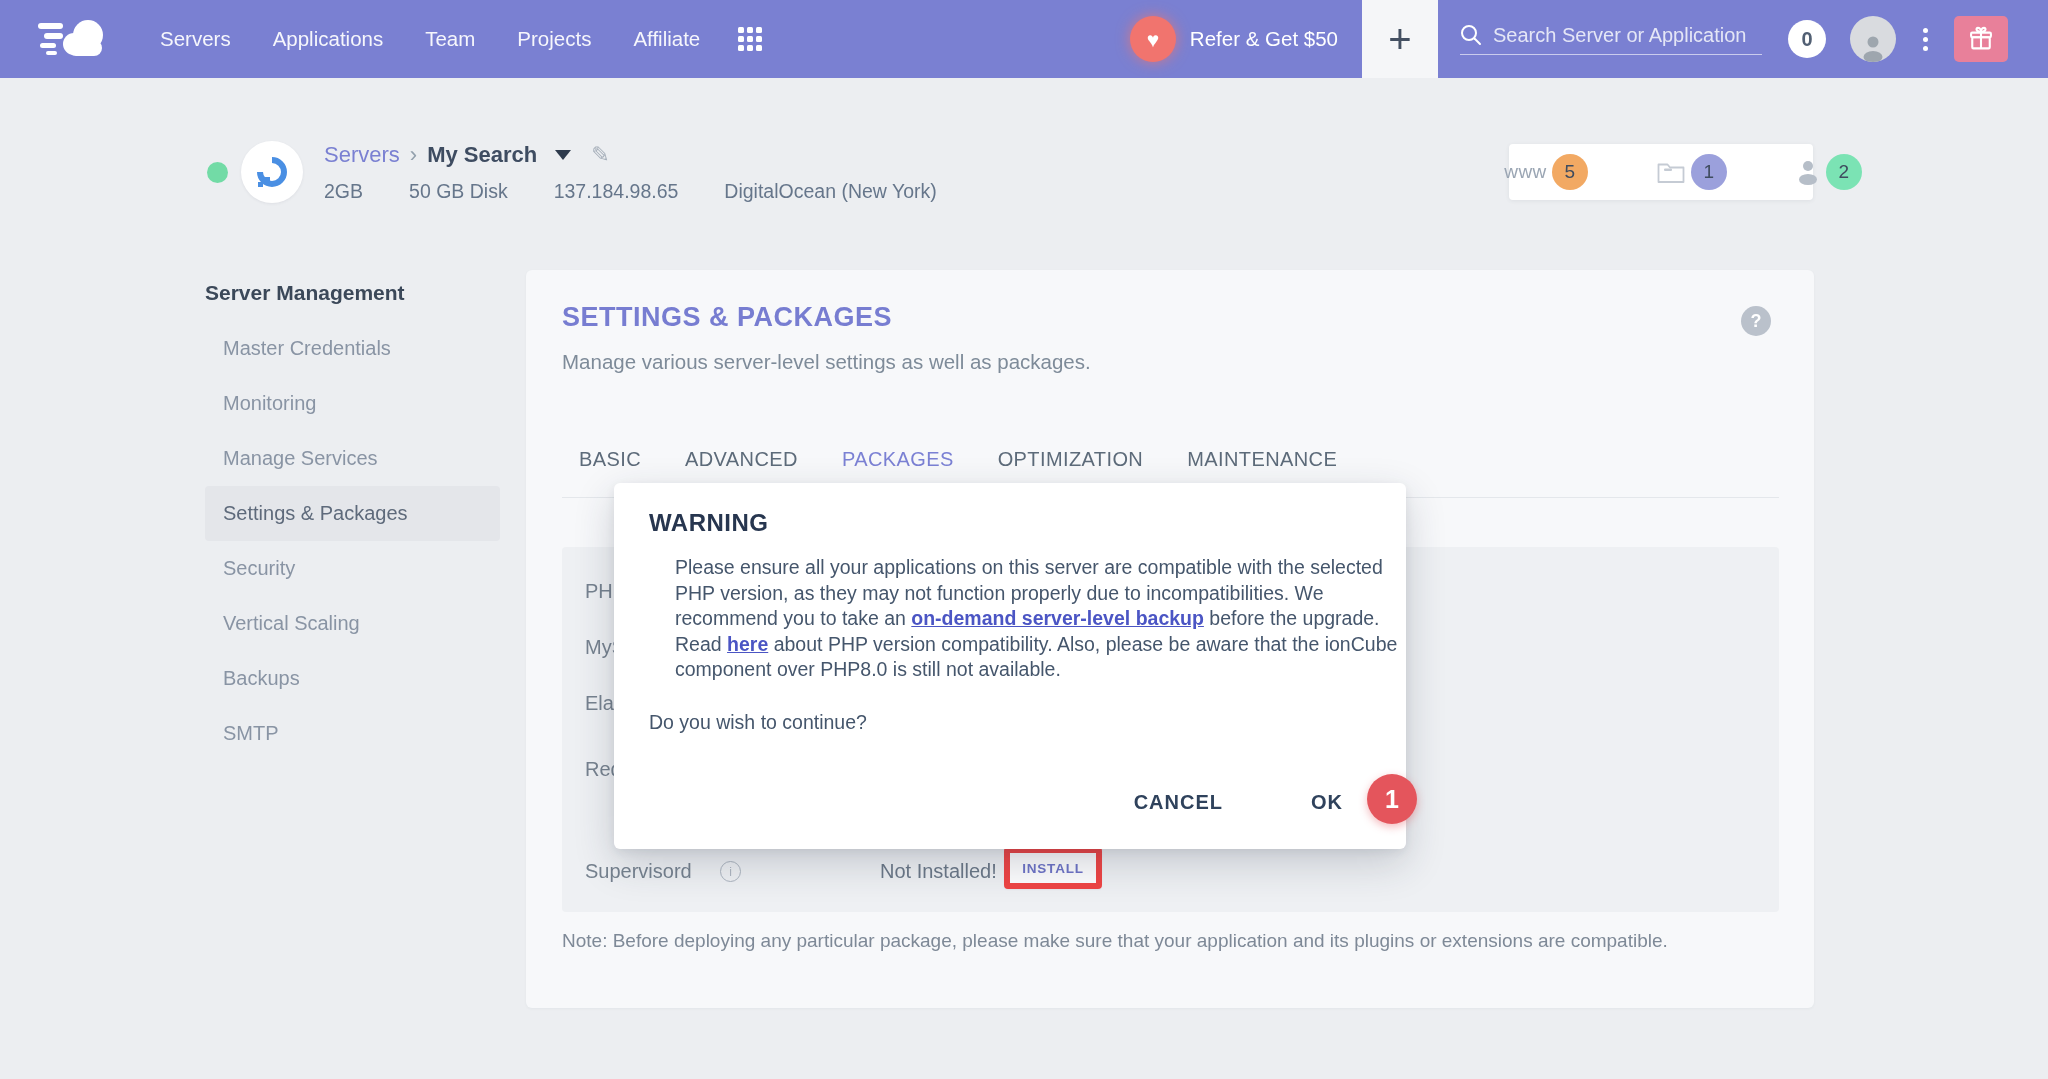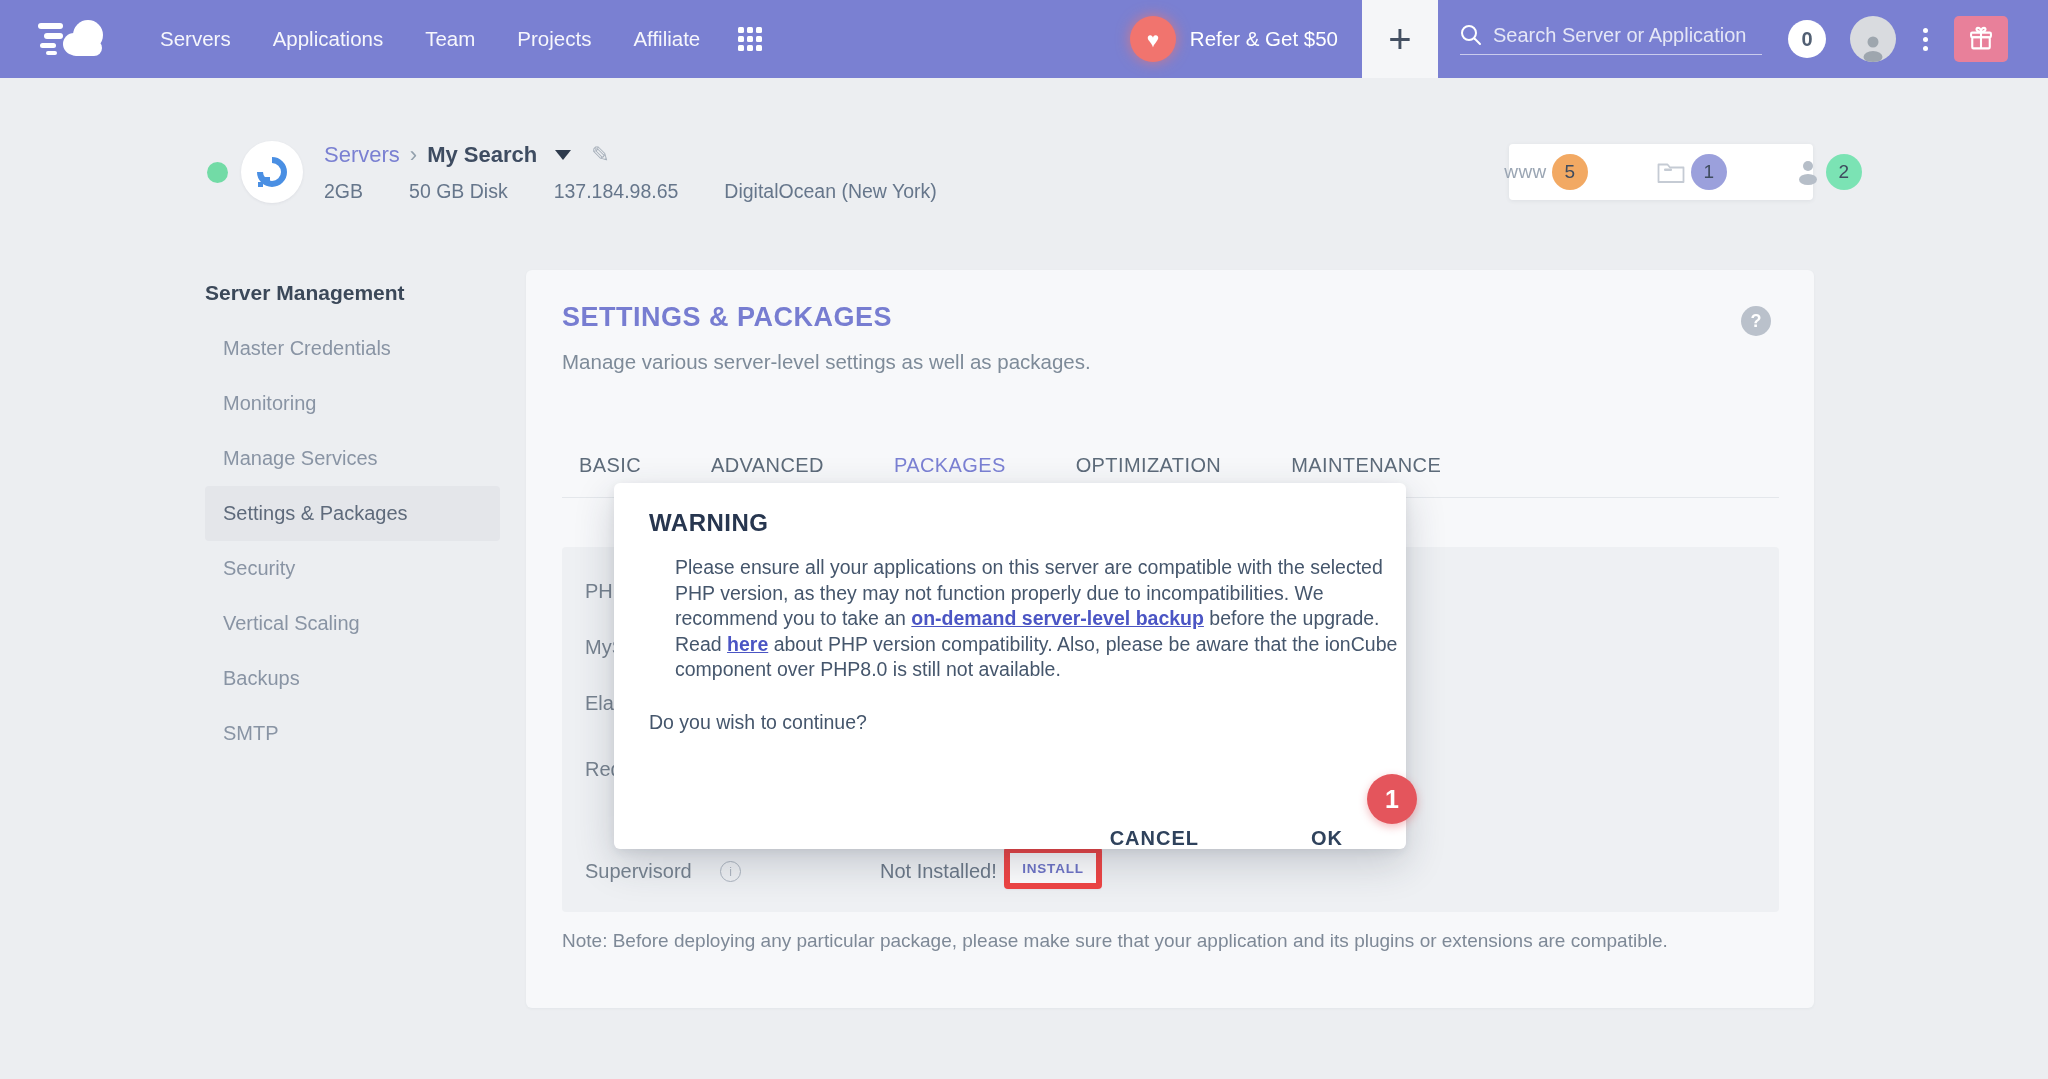--- a/index.html
+++ b/index.html
@@ -81,21 +81,21 @@
   .sb-item.selected { background:#E4E6EA; color:#5E6A7B; }
   
   .card { position:absolute; left:526px; top:270px; width:1288px; height:738px;
     background:#F7F8FA; border-radius:6px; box-shadow:0 1px 3px rgba(60,70,90,.05); }
   .card-title { position:absolute; left:36px; top:32px; font-size:27px; font-weight:700;
     color:#777DD1; letter-spacing:.5px; }
   .help-circle { position:absolute; right:43px; top:36px; width:30px; height:30px;
     border-radius:50%; background:#BAC1CB; color:#fff; font-size:18px; font-weight:700;
     display:flex; align-items:center; justify-content:center; cursor:pointer; }
   .card-sub { position:absolute; left:36px; top:80px; font-size:20.5px; color:#7E8B99; }
-  .tabs { position:absolute; left:53px; top:184px; display:flex; gap:70px; }
+  .tabs { position:absolute; left:53px; top:178px; display:flex; gap:44px; }
   .tab { font-size:20px; color:#5D6B7A; letter-spacing:.4px; cursor:pointer;
     background:none; border:none; font-family:"Liberation Sans",sans-serif; }
   .tab.active { color:#7B81D4; }
   .tab-divider { position:absolute; left:36px; top:227px; width:1217px; height:1px;
     background:#E4E7EB; }
   .pkg-panel { position:absolute; left:36px; top:277px; width:1217px; height:365px;
     background:#EEF0F3; border-radius:4px; }
   .pkg-label { position:absolute; left:23px; font-size:20px; color:#76828F;
     white-space:nowrap; }
   .row-0 { top:33px; } .row-1 { top:89px; } .row-2 { top:145px; } .row-3 { top:211px; }
@@ -113,22 +113,22 @@
   
   .modal { position:absolute; left:614px; top:483px; width:792px; height:366px;
     background:#fff; border-radius:6px; z-index:10;
     box-shadow:0 14px 40px rgba(35,45,65,.20), 0 3px 10px rgba(35,45,65,.08); }
   .m-title { position:absolute; left:35px; top:26px; font-size:24px; font-weight:700;
     color:#27364F; letter-spacing:.5px; }
   .m-body { position:absolute; left:35px; top:72px; width:732px; font-size:19.5px;
     line-height:25.5px; color:#45566C;margin-left:26px; }
   .m-link { color:#4B55C4; font-weight:700; text-decoration:underline; cursor:pointer; }
   .m-question { position:absolute; left:35px; top:228px; font-size:19.5px; color:#45566C; }
-  .m-actions { position:absolute; right:63px; top:308px; display:flex; gap:112px;
-    align-items:flex-start;margin-top:36px; }
+  .m-actions { position:absolute; right:63px; top:308px; display:flex; gap:88px;
+    align-items:flex-start; }
   .m-btn { background:none; border:none; font-size:20px; font-weight:600; color:#2F425C;
     letter-spacing:1px; cursor:pointer; font-family:"Liberation Sans",sans-serif; }
   .step-badge { position:absolute; left:753px; top:291px; width:50px; height:50px;
     border-radius:50%; background:#E4555C; color:#fff; font-size:25px; font-weight:600;
     display:flex; align-items:center; justify-content:center; z-index:11;
     box-shadow:0 3px 8px rgba(228,85,92,.4); cursor:pointer; }
 </style>
 </head>
 <body>
 

